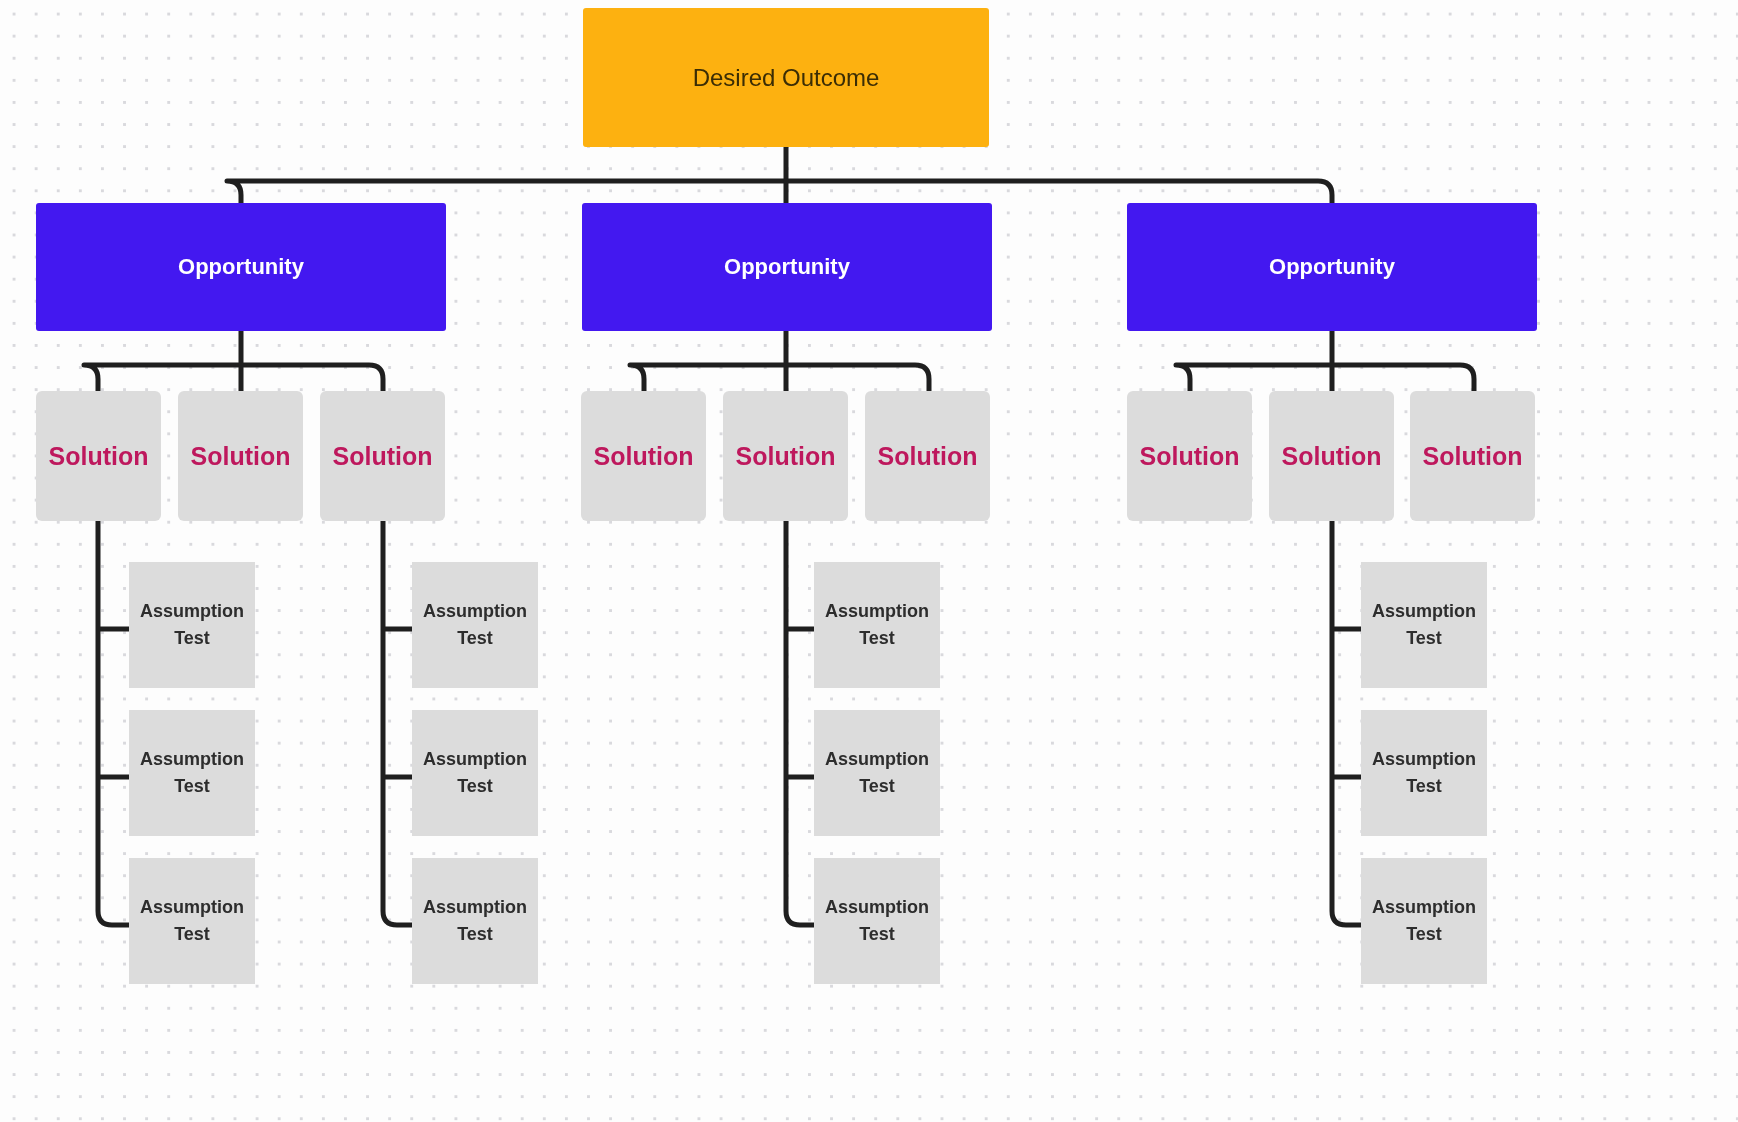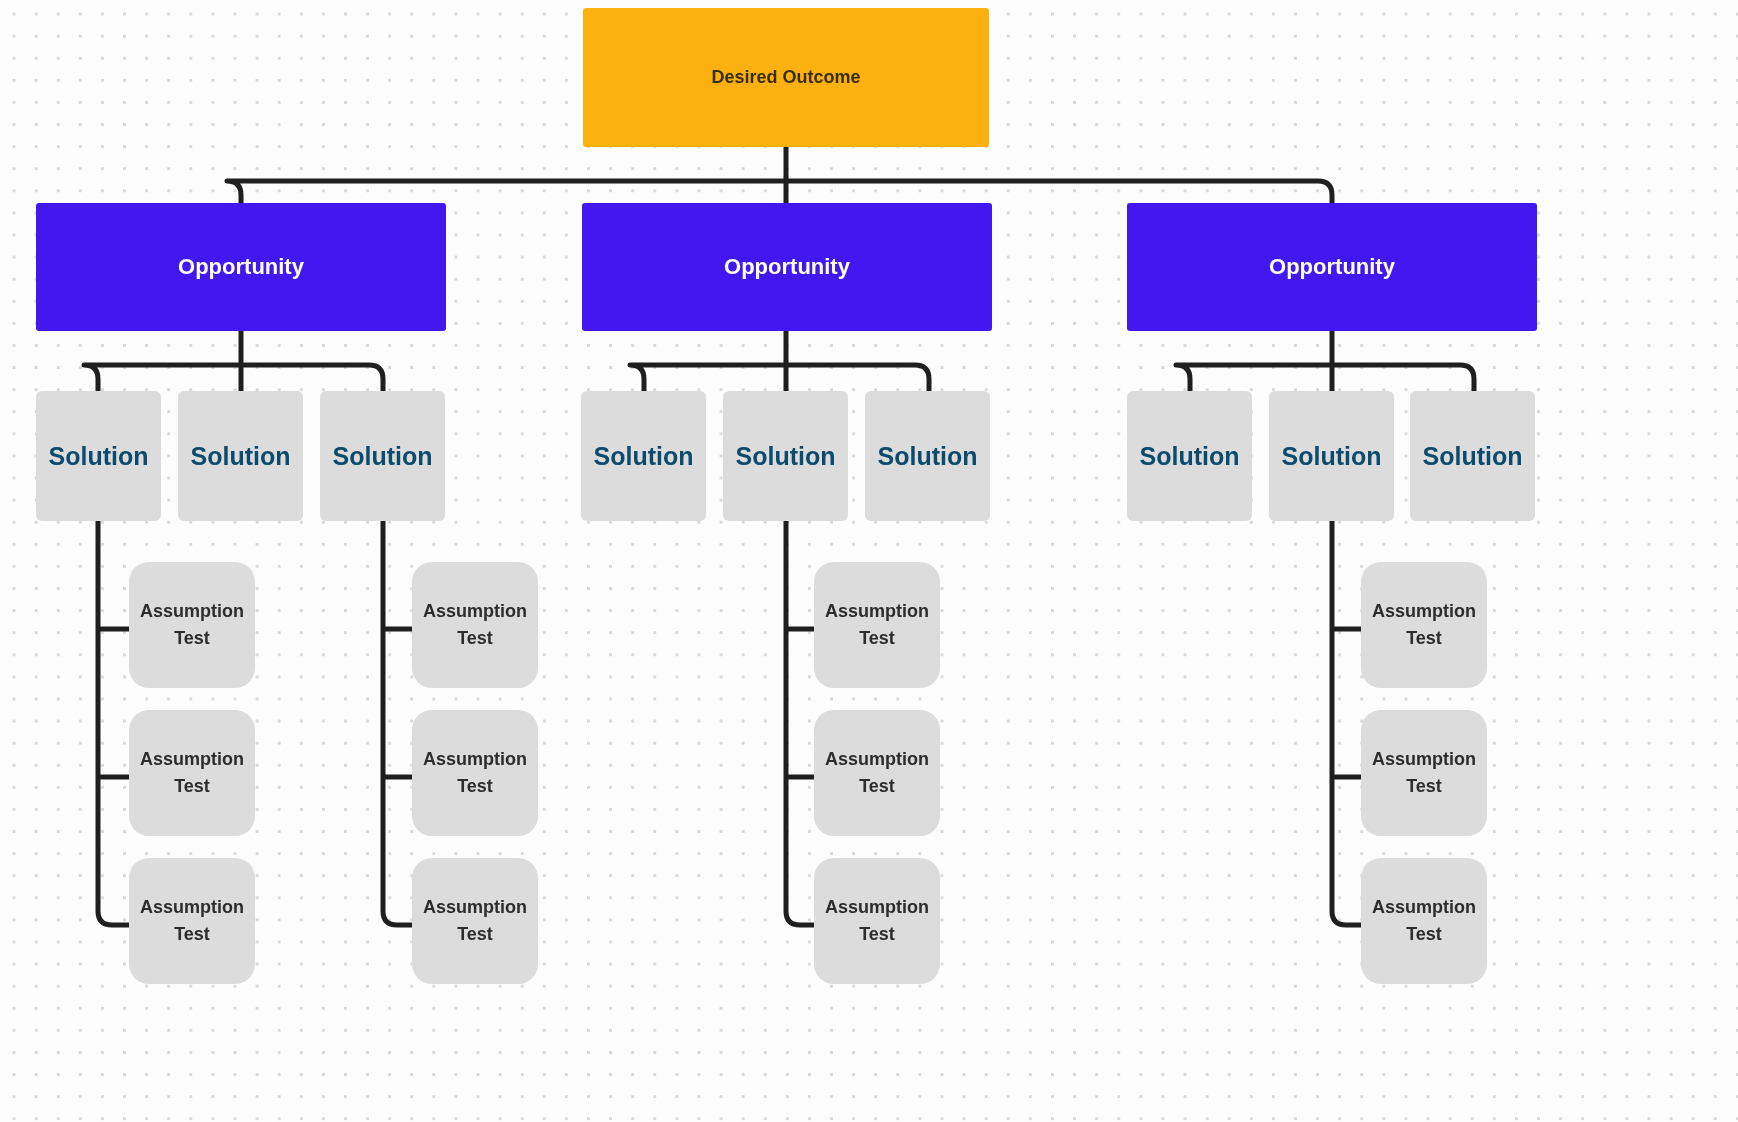--- a/index.html
+++ b/index.html
@@ -36,49 +36,49 @@
     align-items: center;
     justify-content: center;
     text-align: center;
     box-sizing: border-box;
     z-index: 2;
   }
 
   .node-outcome {
     background: #FDB110;
     color: #3b2d05;
-    font-weight: bold;
-    font-size: 18px;
+    font-weight: normal;
+    font-size: 24px;
     border-radius: 3px;
     text-align: center;
   }
 
   .node-opportunity {
     background: #4318F0;
     color: #ffffff;
     font-weight: bold;
     font-size: 22px;
     border-radius: 3px;
   }
 
   .node-solution {
     background: #dcdcdc;
-    color: #0c4a6e;
+    color: #be185d;
     font-weight: bold;
     font-size: 25px;
     border-radius: 6px;
   }
 
   .node-assumption {
     background: #dcdcdc;
     color: #2d2d2d;
     font-weight: bold;
     font-size: 18px;
     line-height: 1.5;
-    border-radius: 20px;
+    border-radius: 0;
     padding: 0 10px;
   }
 
   .node-label {
     display: block;
     white-space: pre-line;
   }
 </style>
 </head>
 <body>

